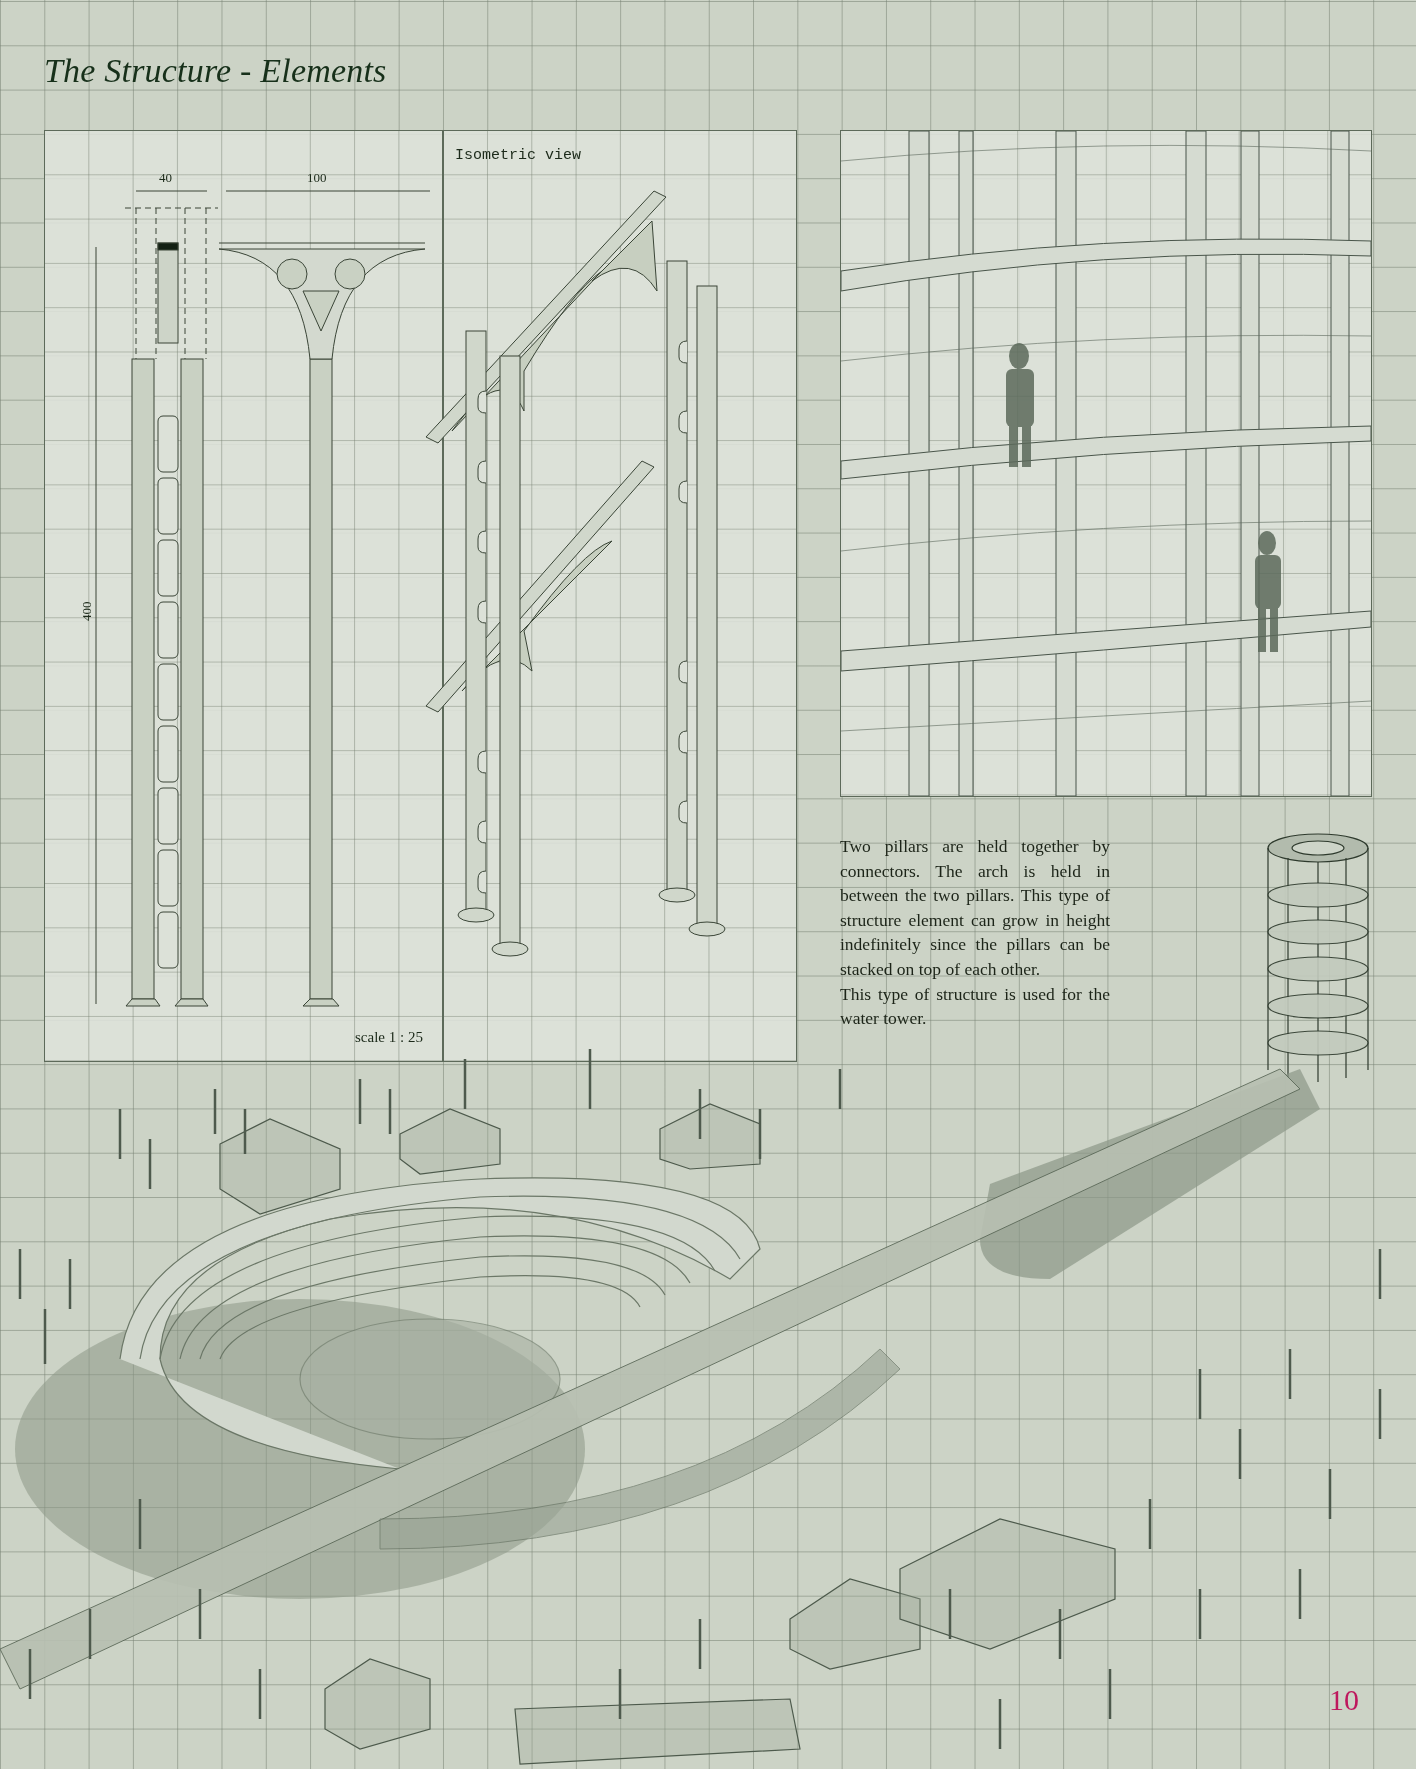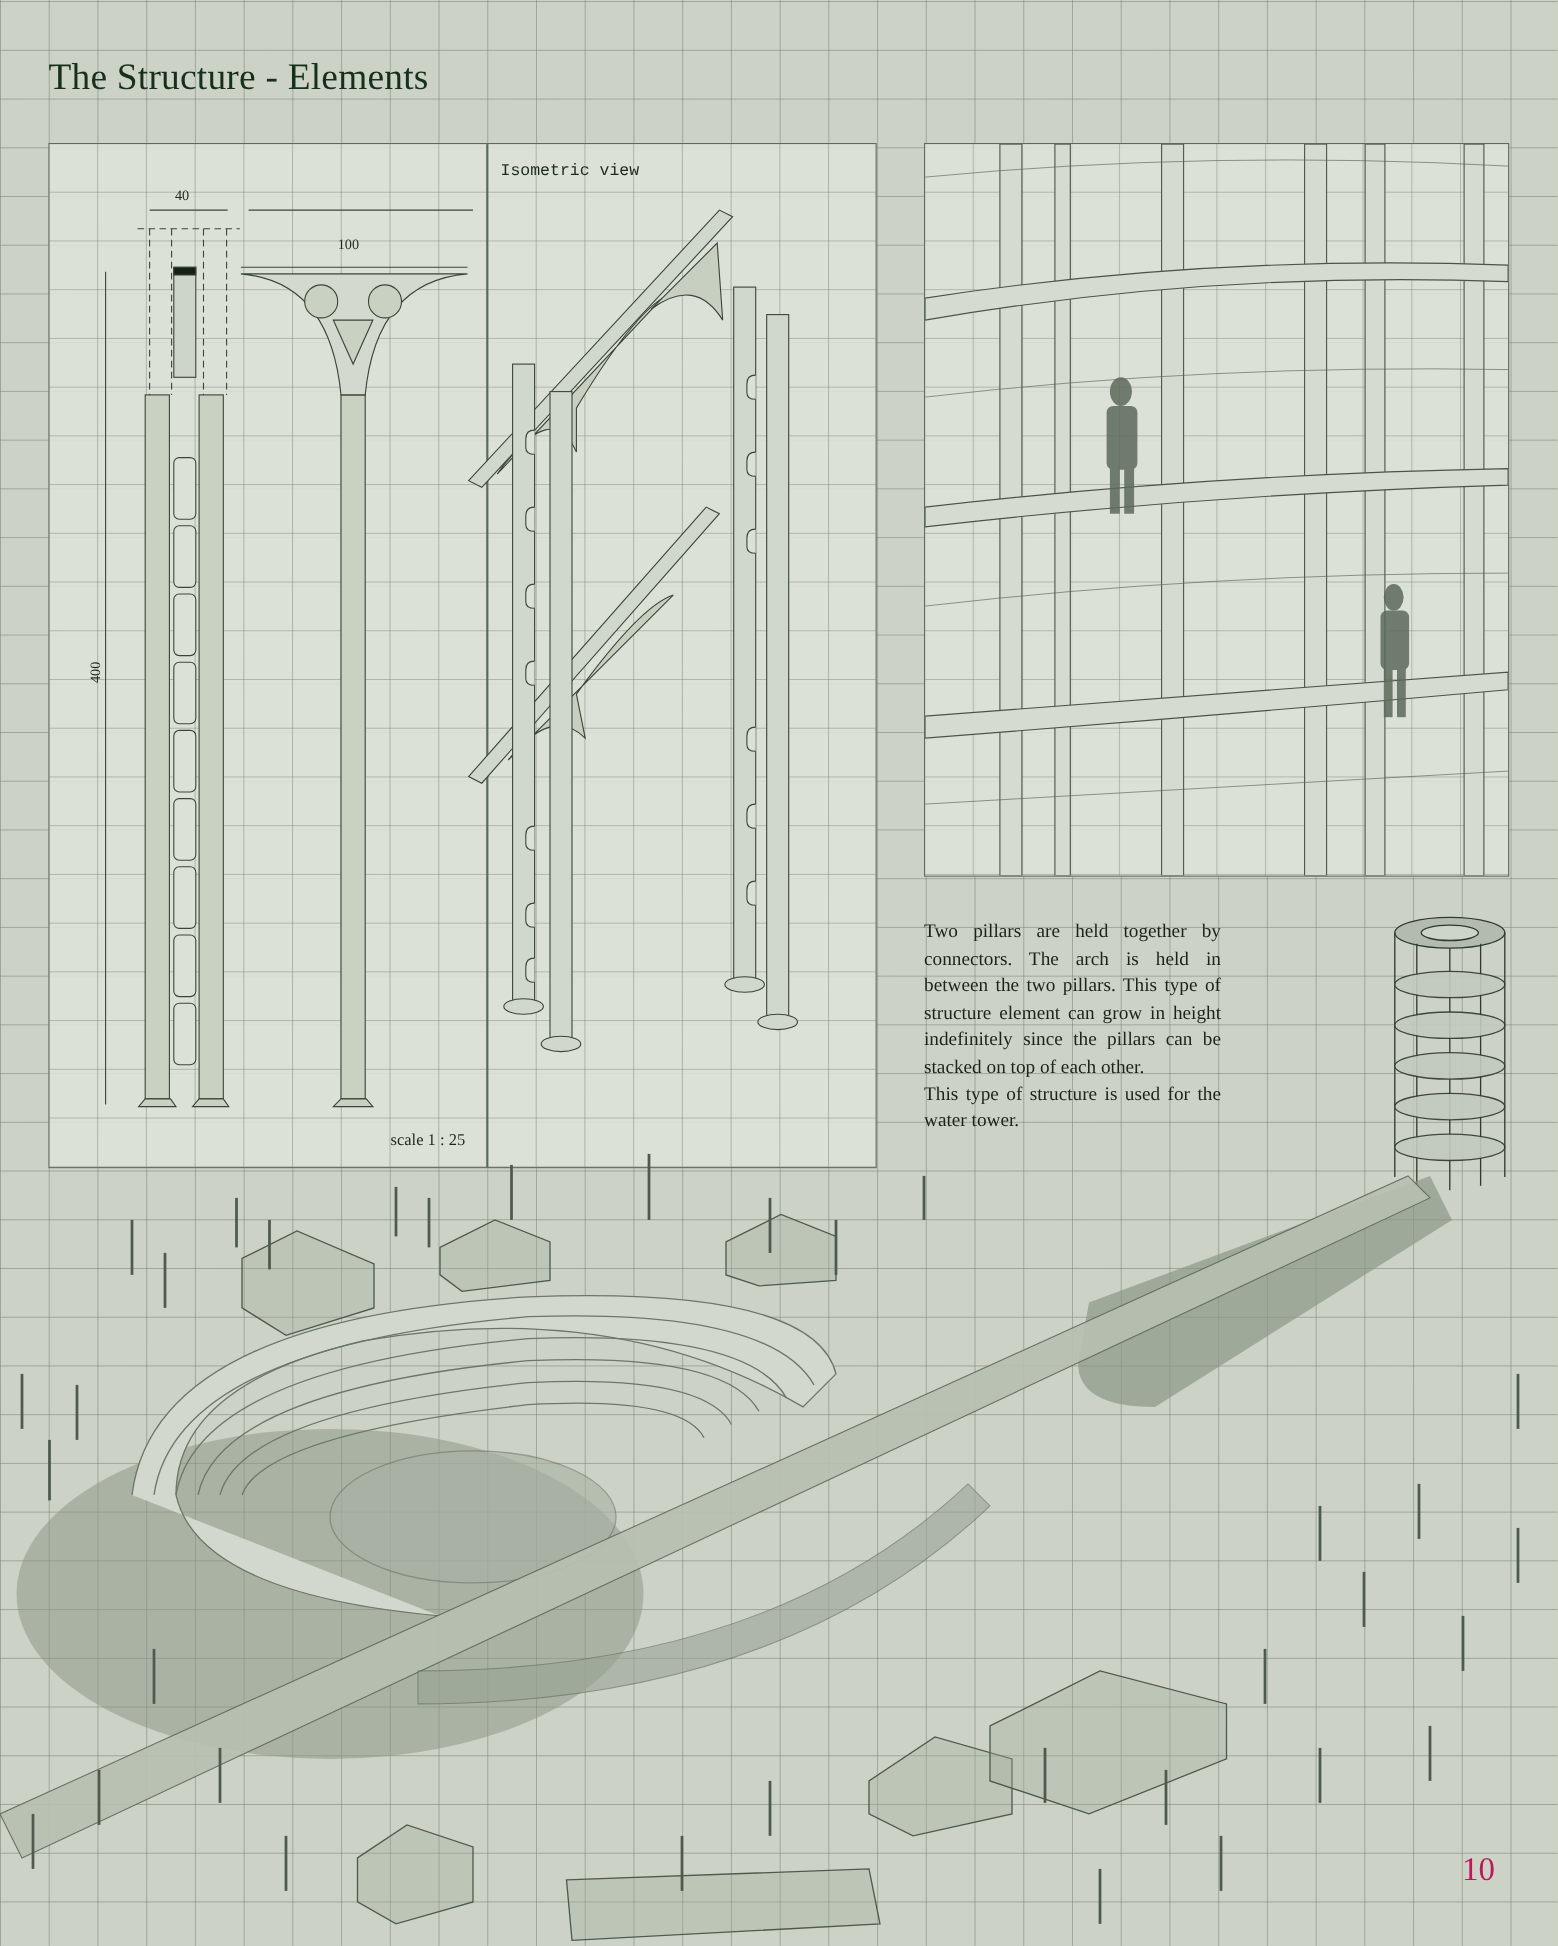--- a/index.html
+++ b/index.html
@@ -11,20 +11,21 @@
       linear-gradient(to bottom, rgba(120,130,115,0.55) 1px, transparent 1px);
     background-size:44.3px 44.3px;
     background-position:0px 1px;
     font-family:"Liberation Serif","DejaVu Serif",serif;
     color:#1c2a1a;
   }
   .title {
     position:absolute; left:44px; top:52px;
     font-size:34px; letter-spacing:0.2px; color:#17301a;
     font-family:"Liberation Serif","DejaVu Serif",serif;
+    font-style:italic;
   }
   .panel {
     position:absolute; background:rgba(222,227,219,0.88);
     border:1.5px solid #5d6a5a;
     background-image:
       linear-gradient(to right, rgba(120,130,115,0.45) 1px, transparent 1px),
       linear-gradient(to bottom, rgba(120,130,115,0.45) 1px, transparent 1px);
     background-size:44.3px 44.3px;
     background-position:-1px -1px;
   }
@@ -44,21 +45,21 @@
 </style>
 </head>
 <body>
 
 <div class="title">The Structure - Elements</div>
 
 <div class="panel drawing-panel">
   <div class="divider"></div>
 
   <div class="dim-label" style="left:114px;top:39px;">40</div>
-  <div class="dim-label" style="left:262px;top:39px;margin-top:44px;">100</div>
+  <div class="dim-label" style="left:262px;top:39px;">100</div>
   <div class="dim-label" style="left:34px;top:490px;transform:rotate(-90deg);transform-origin:left top;">400</div>
 
   <div class="label-iso">Isometric view</div>
   <div class="label-scale">scale 1 : 25</div>
 
   <svg width="397" height="930" style="left:0;top:0;">
     <g stroke="#3a4537" stroke-width="1" fill="none">
 
       <line x1="91" y1="60" x2="162" y2="60"></line>
       <line x1="181" y1="60" x2="385" y2="60"></line>

